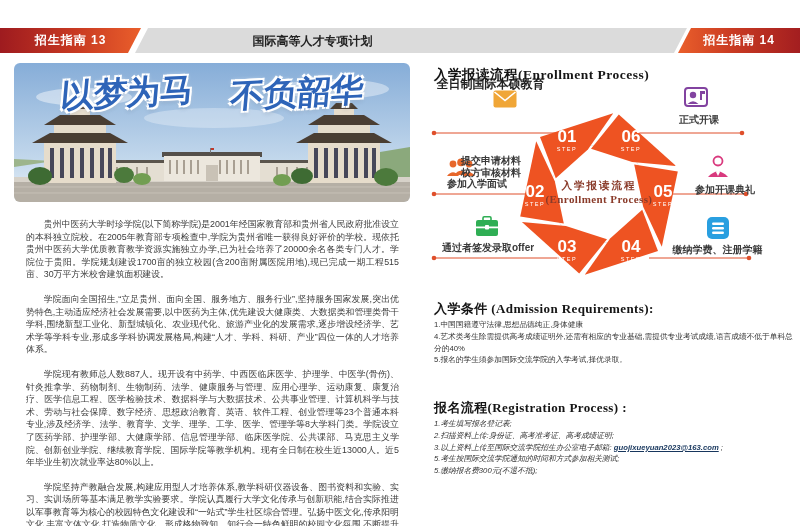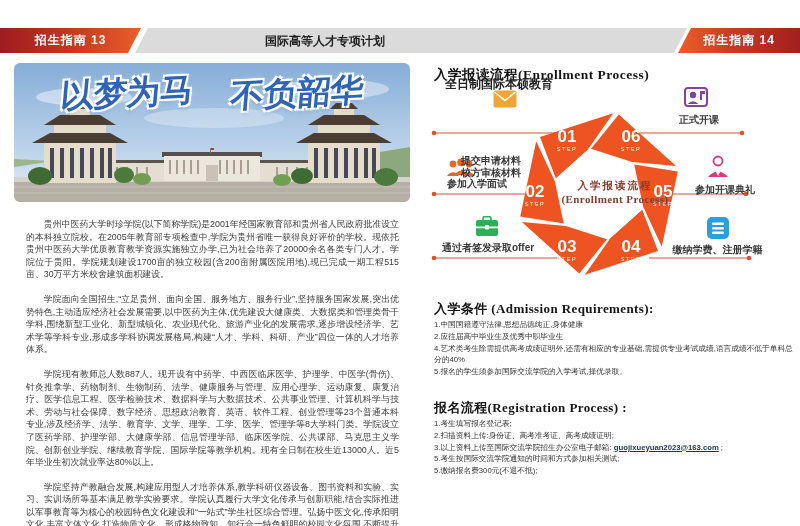--- a/index.html
+++ b/index.html
@@ -11,21 +11,21 @@
     background:linear-gradient(90deg,#9e1b1f 0%,#c93a22 55%,#ea5f2b 100%);
     clip-path:polygon(0 0,100% 0,calc(100% - 13px) 100%,0 100%);
     display:flex;align-items:center;justify-content:center;}
   .hdr-band{left:135px;top:28px;width:552px;height:25px;background:#dbdbdb;
     clip-path:polygon(13px 0,100% 0,calc(100% - 13px) 100%,0 100%);}
   .hdr-right{left:678px;top:28px;width:122px;height:25px;
     background:linear-gradient(90deg,#ea5f2b 0%,#c93a22 45%,#a31e20 100%);
     clip-path:polygon(13px 0,100% 0,100% 100%,0 100%);
     display:flex;align-items:center;justify-content:center;}
   .hdr-tab-text{color:#fff;font-size:12px;font-weight:bold;letter-spacing:1px;}
-  .band-text{top:33px;font-size:12px;font-weight:bold;color:#222;text-align:right;}
+  .band-text{top:33px;font-size:12px;font-weight:bold;color:#222;text-align:center;}
   .band-text.t1{left:240px;width:145px;}
   .band-text.t2{left:428px;width:125px;margin-top:43px;}
   
   .photo{left:14px;top:63px;width:396px;height:139px;border-radius:6px;overflow:hidden;}
   .callig{left:0;top:8px;width:100%;display:flex;justify-content:center;gap:38px;}
   .callig-word{font-family:"DejaVu Serif","Liberation Serif",serif;font-weight:bold;
     font-size:33px;color:#2e64b8;transform:skewX(-8deg) rotate(-3deg);
     text-shadow:-2px -2px 0 #fff,2px -2px 0 #fff,-2px 2px 0 #fff,2px 2px 0 #fff,
                 0 0 5px rgba(255,255,255,.9),0 3px 4px rgba(40,60,90,.25);}
   .ltext{left:14px;top:206px;width:397px;color:#3b3b3b;font-size:8.9px;line-height:12.6px;
@@ -35,21 +35,21 @@
   .rpage{left:424px;top:62px;width:370px;height:460px;}
   .rtitle{left:10px;top:4px;font-family:"Liberation Serif","DejaVu Serif",serif;
     font-size:13.5px;font-weight:bold;color:#151515;letter-spacing:.5px;}
   .sec-h{font-family:"Liberation Serif","DejaVu Serif",serif;font-size:13px;font-weight:bold;
     color:#151515;letter-spacing:.4px;}
   .list{width:360px;font-size:7.7px;line-height:11.8px;color:#333;}
   .list .li{white-space:normal;}
   .mail{color:#17365d;text-decoration:underline;font-weight:bold;cursor:pointer;}
   .step-label{font-size:10px;font-weight:bold;color:#3a3a3a;text-align:center;line-height:12px;}
   .ring-center{left:105px;top:117px;width:140px;text-align:center;color:#8a3b2a;
-    font-family:"Liberation Serif","DejaVu Serif",serif;font-weight:bold;margin-left:16px;}
+    font-family:"Liberation Serif","DejaVu Serif",serif;font-weight:bold;}
   .ring-center .c1{font-size:10.5px;letter-spacing:2px;}
   .ring-center .c2{font-size:11px;letter-spacing:.4px;}
   .icon{line-height:0;}
 </style>
 </head>
 <body>
 
 <div class="abs hdr-left">
   <span class="hdr-tab-text">招生指南 13</span>
 </div>
@@ -265,26 +265,25 @@
   <div class="abs step-label" style="left:236px;top:182px;width:115px;">缴纳学费、注册学籍</div>
 
   <div class="abs ring-center">
     <div class="c1">入学报读流程</div>
     <div class="c2">(Enrollment Process)</div>
   </div>
 
   <div class="abs sec-h" style="left:10px;top:238px;text-align:right;">入学条件 (Admission Requirements):</div>
   <div class="abs list" style="left:10px;top:257px;">
     <div class="li">1.中国国籍遵守法律,思想品德纯正,身体健康</div>
-    <div class="li">2.应往届高中毕业生及优秀中职毕业生</div>
     <div class="li">4.艺术类考生除需提供高考成绩证明外,还需有相应的专业基础,需提供专业考试成绩,语言成绩不低于单科总分的40%</div>
     <div class="li">5.报名的学生须参加国际交流学院的入学考试,择优录取。</div>
   </div>
 
   <div class="abs sec-h" style="left:10px;top:337px;">报名流程(Registration Process) :</div>
-  <div class="abs list" style="left:10px;top:356px;">
+  <div class="abs list" style="left:10px;top:356px;font-style:italic;">
     <div class="li">1.考生填写报名登记表;</div>
     <div class="li">2.扫描资料上传:身份证、高考准考证、高考成绩证明;</div>
     <div class="li"><span>3.以上资料上传至国际交流学院招生办公室电子邮箱: </span><a class="mail">guojixueyuan2023@163.com</a><span> ;</span></div>
     <div class="li">5.考生按国际交流学院通知的时间和方式参加相关测试;</div>
     <div class="li">5.缴纳报名费300元(不退不抵);</div>
   </div>
 </div>
 
 </body></html>

